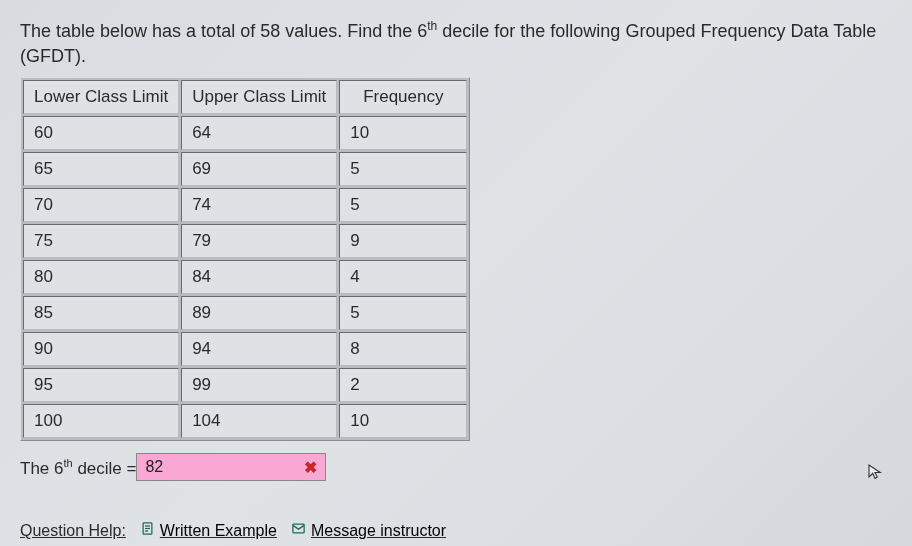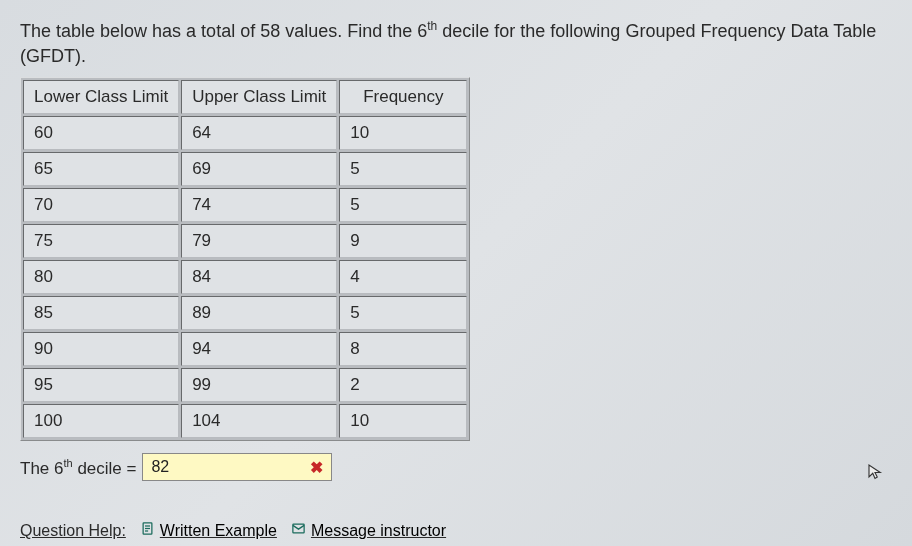--- a/index.html
+++ b/index.html
@@ -37,27 +37,26 @@
       height: 30px;
     }
     table.gfdt th {
       padding: 6px 10px;
       text-align: center;
     }
     .answer-row {
       font-size: 17px;
       display: flex;
       align-items: center;
-      gap: 6px;
       margin-bottom: 40px;
     }
     .answer-row sup { font-size: 11px; }
     .answer-input {
       border: 1px solid #888;
-      background: #fef9c3;
+      background: #f9a8d4;
       padding: 4px 8px;
       font-size: 16px;
       width: 190px;
       height: 28px;
       display: inline-flex;
       align-items: center;
       justify-content: space-between;
     }
     .answer-input .val { color: #222; }
     .answer-input .x { color: #c62828; font-weight: bold; font-size: 16px; }

